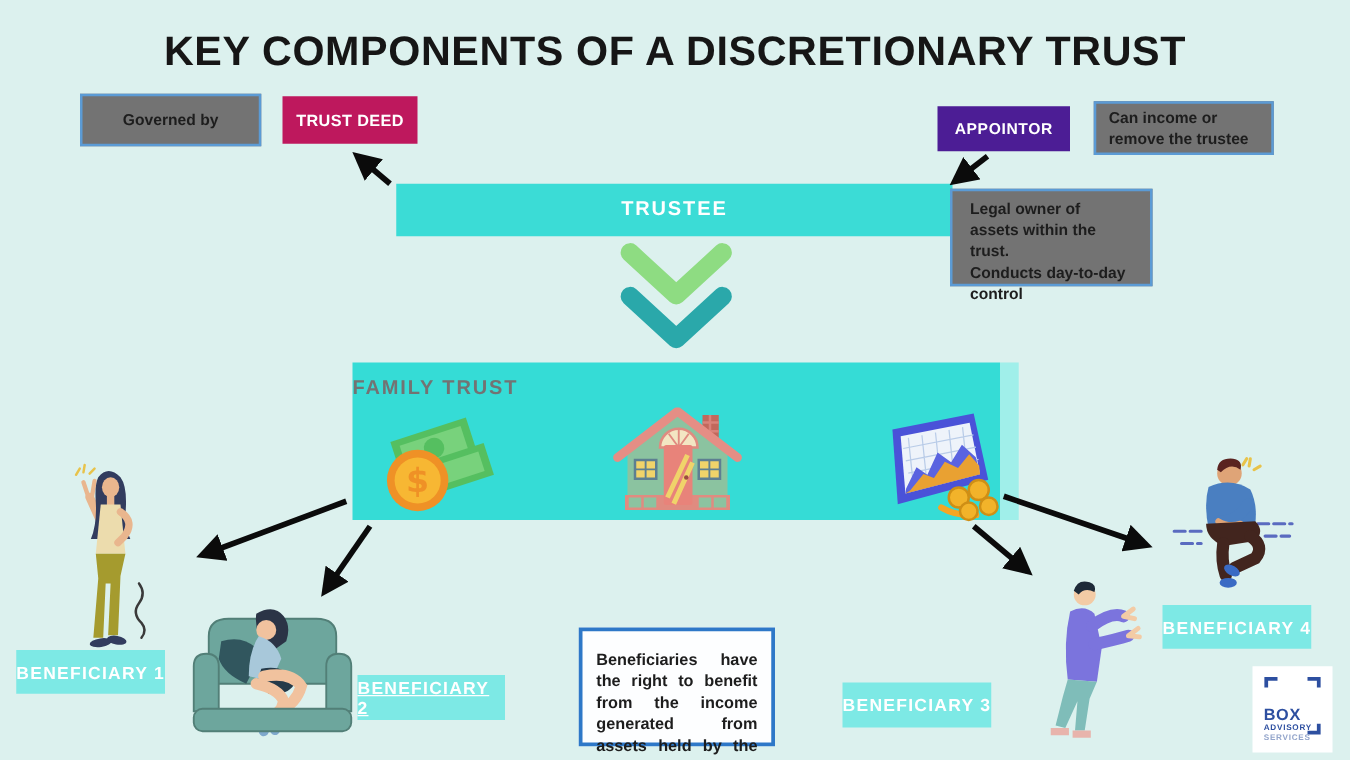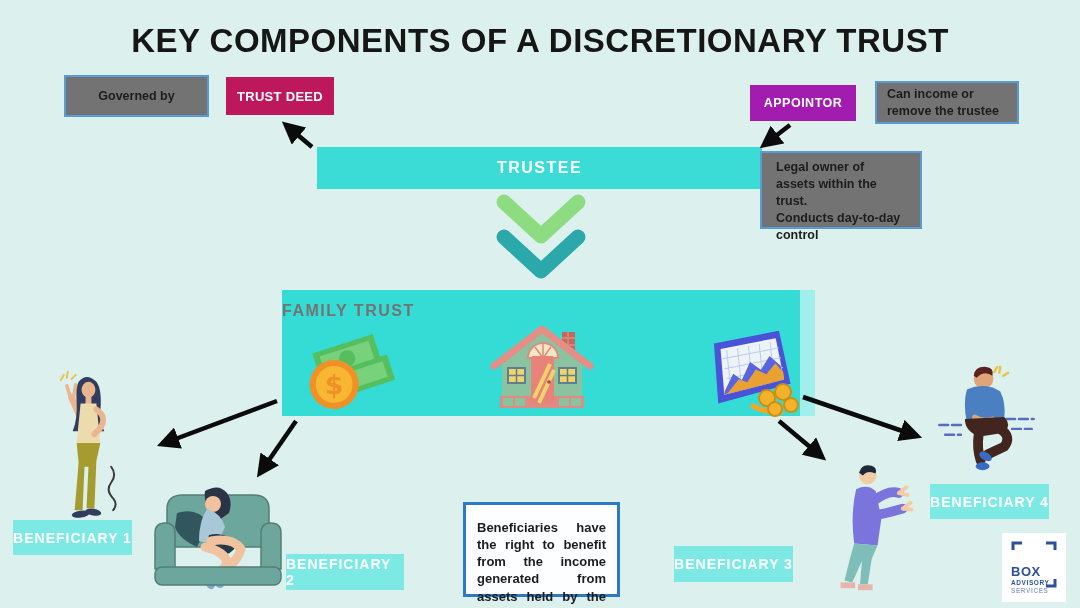--- a/index.html
+++ b/index.html
@@ -35,21 +35,21 @@
   .governed-by { left: 64px; top: 75px; width: 145px; height: 42px; }
   .trust-deed {
     left: 226px; top: 77px; width: 108px; height: 38px;
     background: #be185d; color: #ffffff;
     font-size: 13px; font-weight: bold;
     display: flex; align-items: center; justify-content: center;
     letter-spacing: 0.3px;
   }
   .appointor {
     left: 750px; top: 85px; width: 106px; height: 36px;
-    background: #a21caf; color: #ffffff;
+    background: #4c1d95; color: #ffffff;
     font-size: 12.5px; font-weight: bold;
     display: flex; align-items: center; justify-content: center;
     letter-spacing: 0.5px;
   }
   .can-appoint { left: 875px; top: 81px; width: 144px; height: 43px; padding: 6px 10px; }
   .legal-owner { left: 760px; top: 151px; width: 162px; height: 78px; padding: 6px 14px; align-items: flex-start; }
   .trustee-bar {
     left: 317px; top: 147px; width: 445px; height: 42px;
     background: #3bdcd6;
     color: #ffffff; font-size: 16px; font-weight: bold;
@@ -69,21 +69,21 @@
     color: #737373; font-size: 16px; font-weight: bold;
     letter-spacing: 1.5px;
   }
   .beneficiary {
     background: #7de9e5;
     color: #ffffff; font-size: 14px; font-weight: bold;
     letter-spacing: 1px;
     display: flex; align-items: center; justify-content: center;
   }
   .b1 { left: 13px;  top: 520px; width: 119px; height: 35px; }
-  .b2 { left: 286px; top: 554px; width: 118px; height: 36px; }
+  .b2 { left: 286px; top: 540px; width: 118px; height: 36px; text-decoration: underline; }
   .b3 { left: 674px; top: 546px; width: 119px; height: 36px; }
   .b4 { left: 930px; top: 484px; width: 119px; height: 35px; }
   .beneficiaries-note {
     left: 463px; top: 502px; width: 157px; height: 95px;
     background: #fdfeff;
     border: 3px solid #2e78c8;
     padding: 14px 11px;
     font-size: 13px; font-weight: bold; color: #1d1d1d;
     line-height: 1.32;
     text-align: justify;

